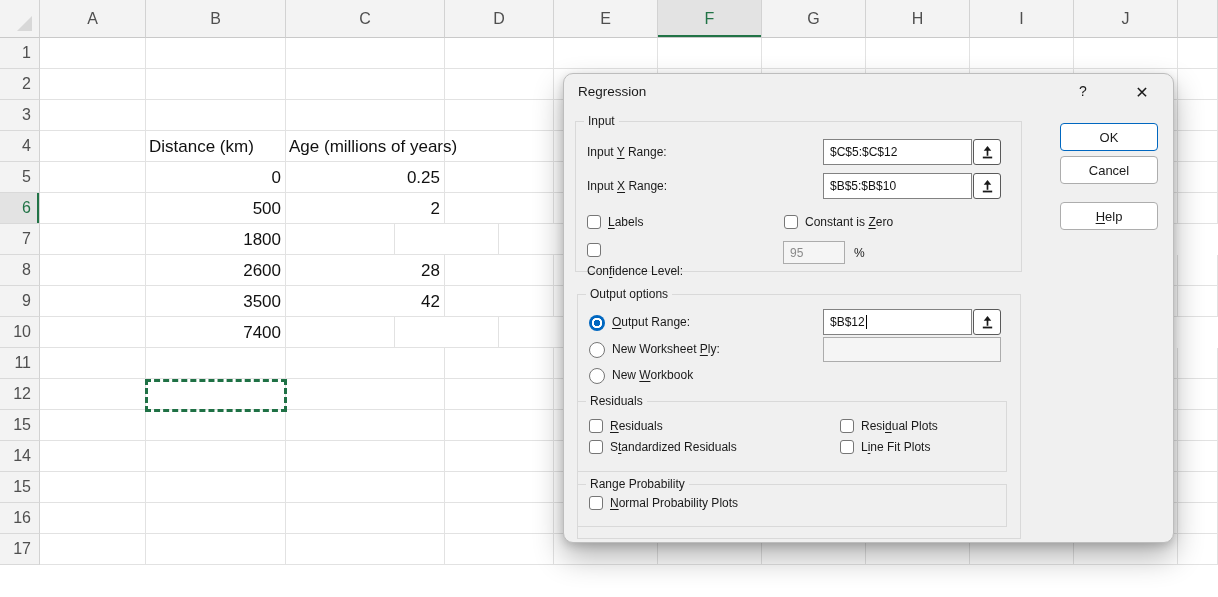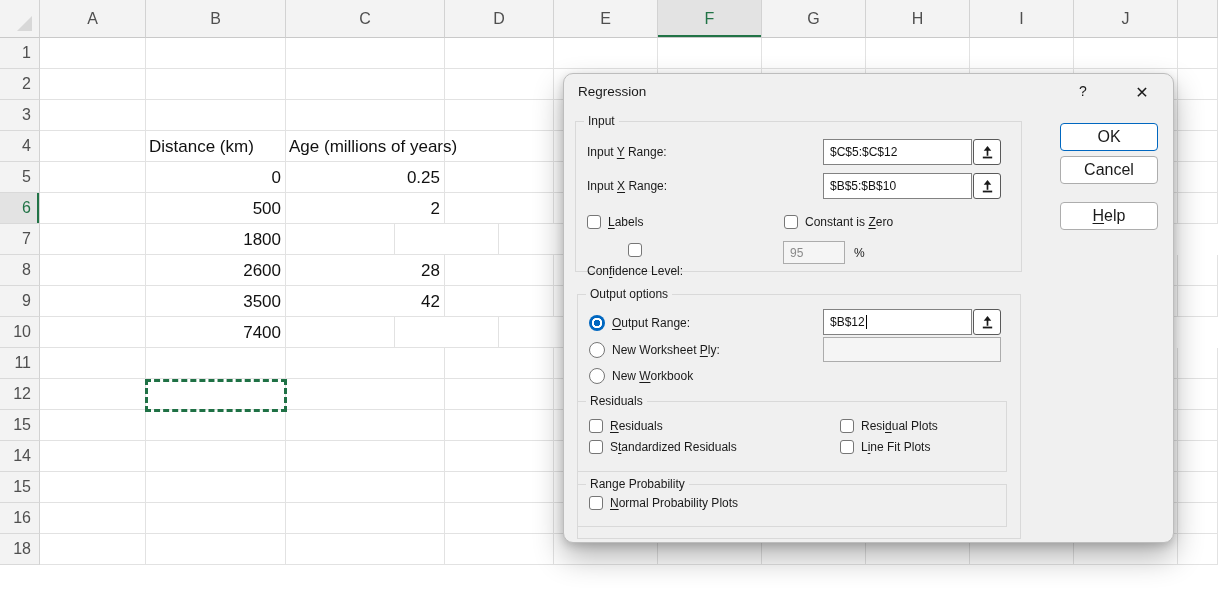--- a/index.html
+++ b/index.html
@@ -75,37 +75,37 @@
     font-size:12px;color:#111;display:flex;align-items:center;padding-left:6px;
     white-space:nowrap;
   }
   .field.disabled{background:#F5F5F5;border-color:#ACACAC;color:#8A8A8A;}
   .caret{display:inline-block;width:1px;height:14px;background:#000;margin-left:1px;}
   .range-btn{
     position:absolute;width:28px;height:26px;background:#fff;border:1px solid #5A5A5A;
     border-radius:3px;display:flex;align-items:center;justify-content:center;padding:0;
   }
   .cbrow,.radiorow{
-    position:absolute;display:flex;align-items:center;gap:7px;white-space:nowrap;
+    position:absolute;display:flex;align-items:flex-start;gap:7px;white-space:nowrap;
   }
   .cb-box{
     width:14px;height:14px;background:#fff;border:1px solid #767676;border-radius:3px;flex:0 0 14px;
   }
   .radio{
     width:16px;height:16px;border-radius:50%;flex:0 0 16px;
     background:#fff;border:1px solid #767676;
   }
   .radio.sel{
     border:none;
     background:radial-gradient(circle at 50% 50%,
       #0067C0 0 3px, #fff 3.5px 5px, #0067C0 5.5px 8px);
   }
   .btn{
     position:absolute;width:98px;height:28px;background:#fff;border:1px solid #ADADAD;
-    border-radius:4px;font-size:16px;color:#1A1A1A;font-family:inherit;
+    border-radius:4px;font-size:13px;color:#1A1A1A;font-family:inherit;
     display:flex;align-items:center;justify-content:center;padding:4px;
   }
   .btn.default{border:1.6px solid #0067C0;}
   u{text-underline-offset:2px;}
 </style>
 </head>
 <body>
 
 <div id="sheet">
     <div class="sheet-row hdr">
@@ -364,21 +364,21 @@
       <div class="cell" style="flex-basis: 109px; width: 109px;"></div>
       <div class="cell" style="flex-basis: 104px; width: 104px;"></div>
       <div class="cell" style="flex-basis: 104px; width: 104px;"></div>
       <div class="cell" style="flex-basis: 104px; width: 104px;"></div>
       <div class="cell" style="flex-basis: 104px; width: 104px;"></div>
       <div class="cell" style="flex-basis: 104px; width: 104px;"></div>
       <div class="cell" style="flex-basis: 104px; width: 104px;"></div>
       <div class="cell" style="flex-basis: 40px; width: 40px;"></div>
     </div>
     <div class="sheet-row">
-      <div class="row-h">18</div>
+      <div class="row-h">17</div>
       <div class="cell" style="flex-basis: 106px; width: 106px;"></div>
       <div class="cell" style="flex-basis: 140px; width: 140px;"></div>
       <div class="cell" style="flex-basis: 159px; width: 159px;"></div>
       <div class="cell" style="flex-basis: 109px; width: 109px;"></div>
       <div class="cell" style="flex-basis: 104px; width: 104px;"></div>
       <div class="cell" style="flex-basis: 104px; width: 104px;"></div>
       <div class="cell" style="flex-basis: 104px; width: 104px;"></div>
       <div class="cell" style="flex-basis: 104px; width: 104px;"></div>
       <div class="cell" style="flex-basis: 104px; width: 104px;"></div>
       <div class="cell" style="flex-basis: 104px; width: 104px;"></div>

